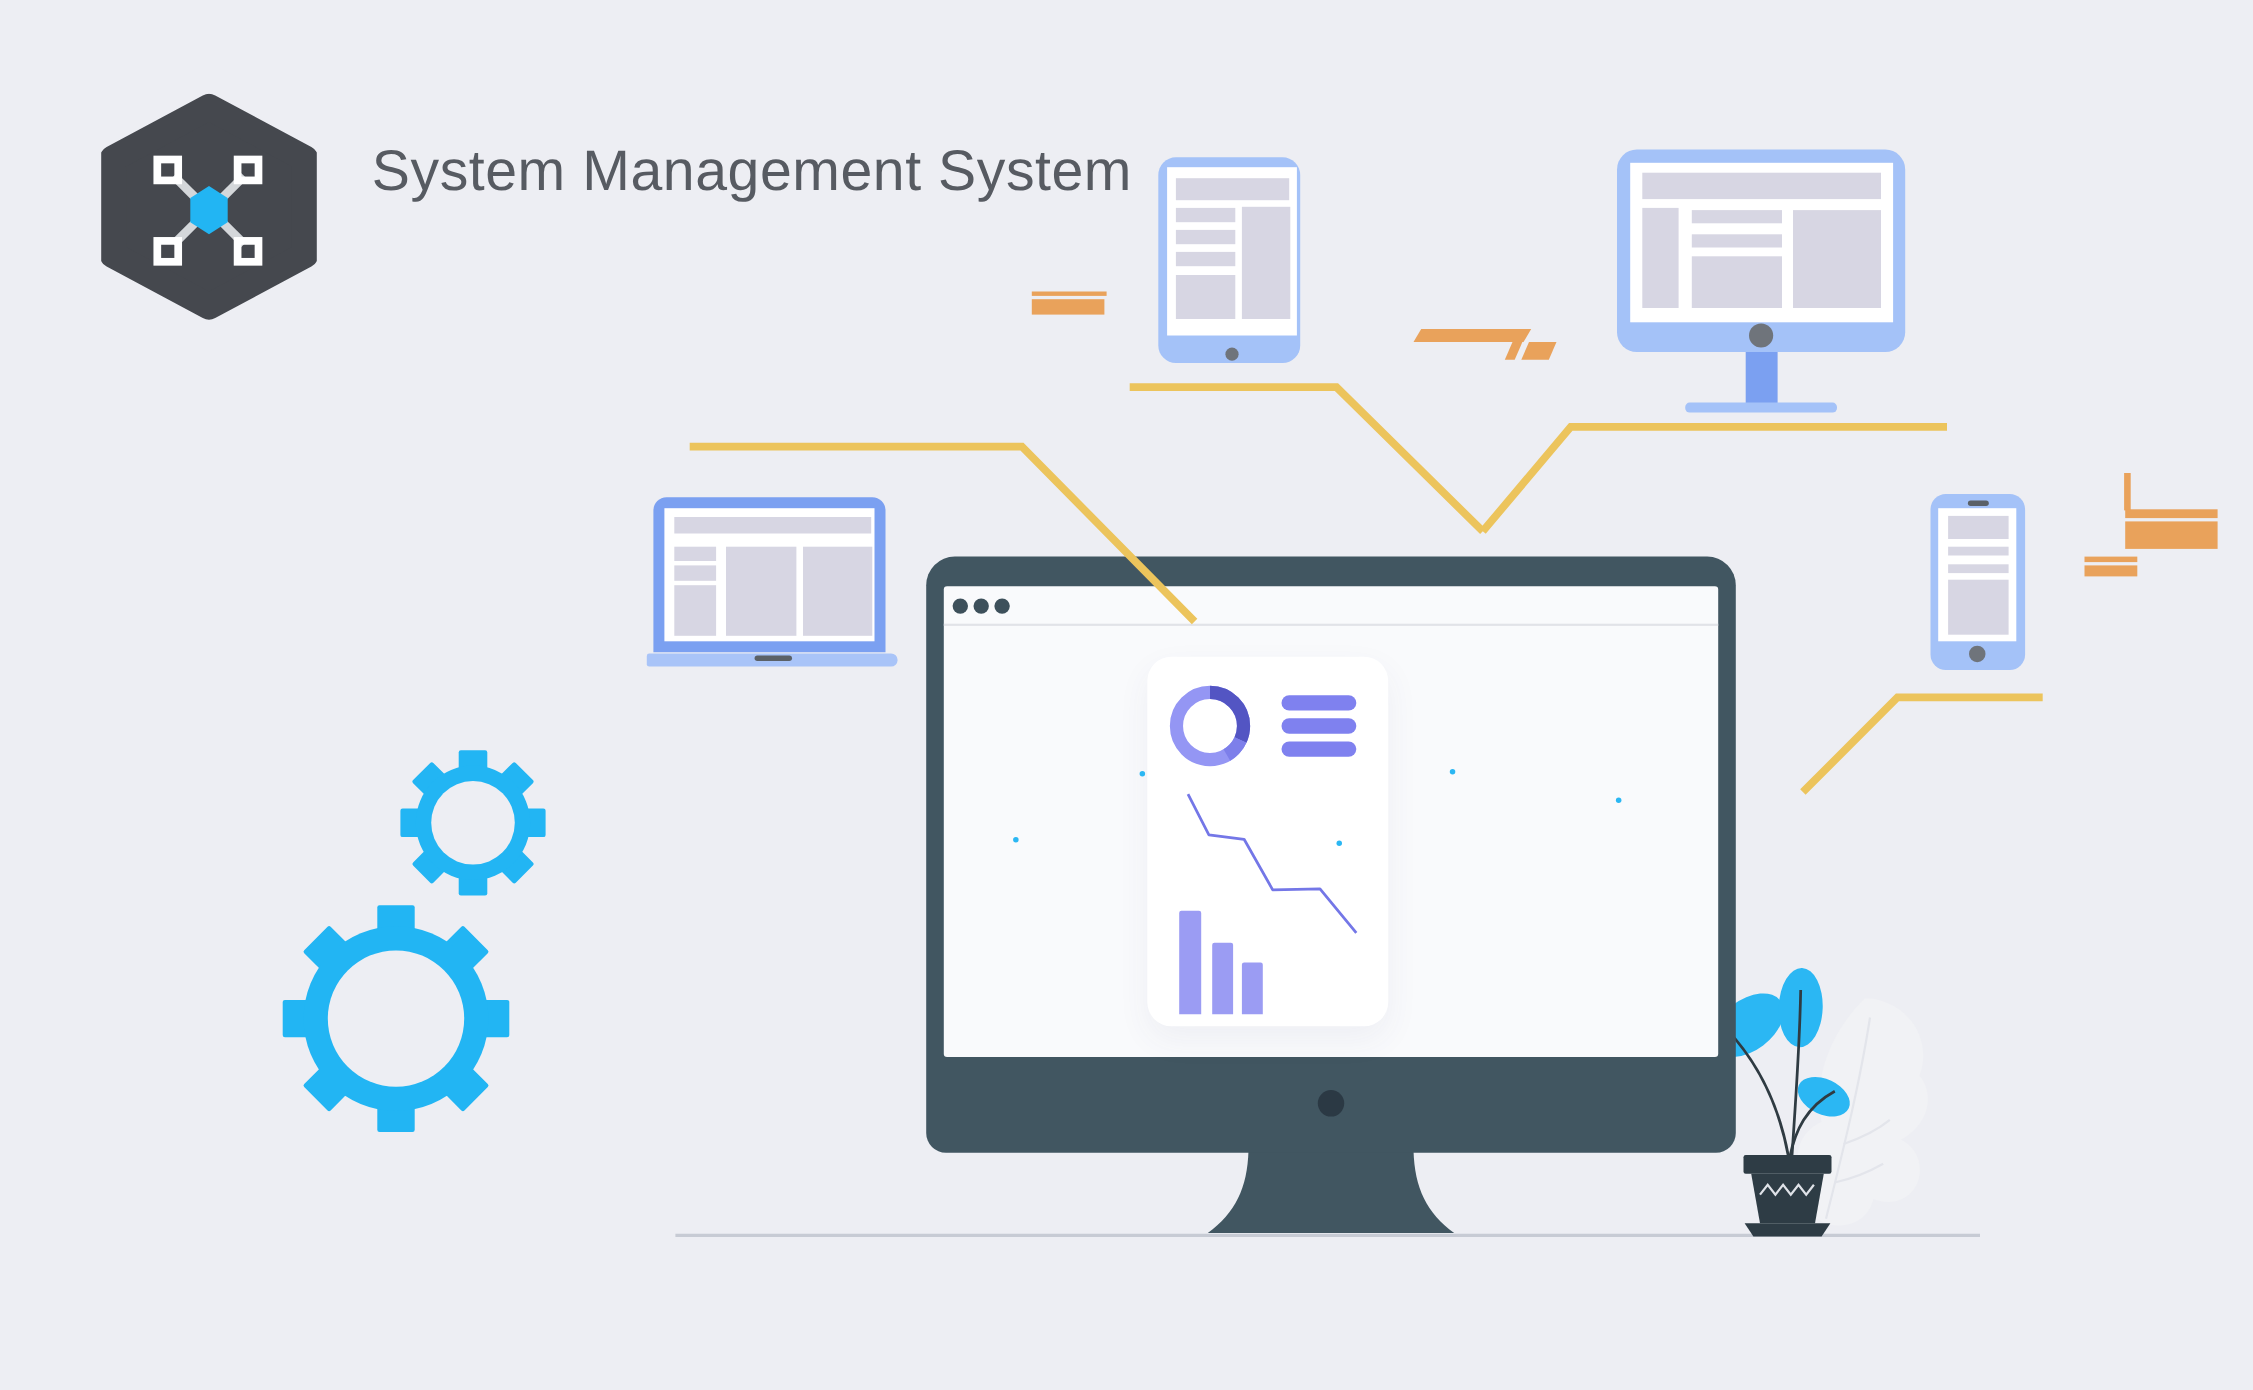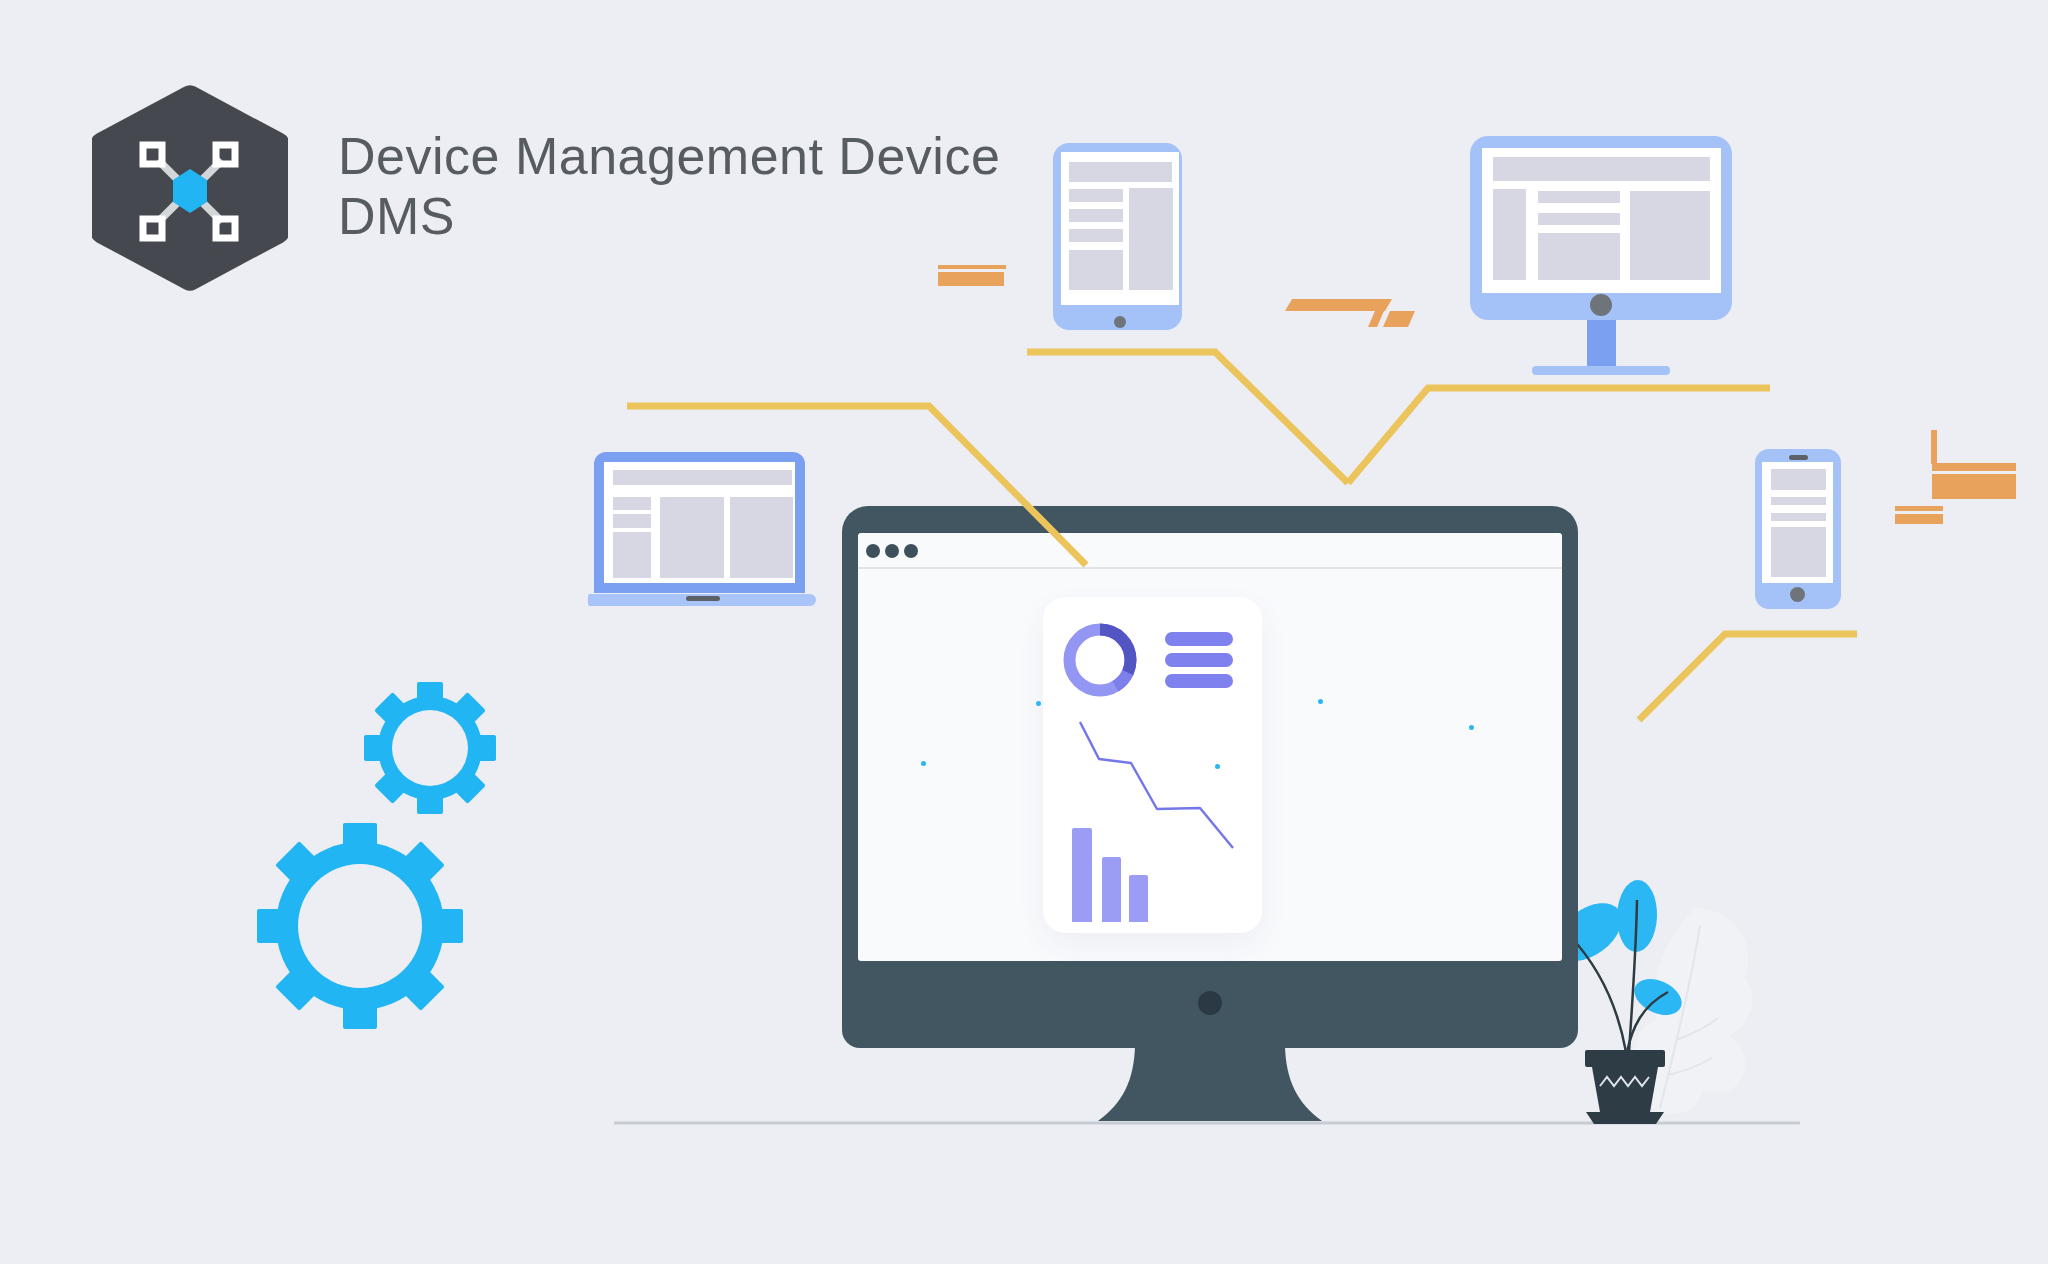--- a/index.html
+++ b/index.html
@@ -109,22 +109,21 @@
     <g fill="none" stroke="#ffffff" stroke-width="7">
       <rect x="51" y="60" width="19" height="19"></rect>
       <rect x="124" y="60" width="19" height="19"></rect>
       <rect x="51" y="134" width="19" height="19"></rect>
       <rect x="124" y="134" width="19" height="19"></rect>
     </g>
     <polygon points="98,84 115,95 115,117 98,128 81,117 81,95" fill="#22b5f3"></polygon>
   </svg>
 
   <div class="title-block">
-    <div>Device Management Device</div>
-    <div>DMS</div>
+    <div>System Management System</div>
   </div>
 
   <div>
     <div class="abs frame-med" style="left:594px;top:452px;width:211px;height:141px;border-radius:12px 12px 0 0;">
       <div class="white-screen" style="left:10px;top:10px;width:191px;height:121px;">
         <div class="sk" style="left:9px;top:8px;width:179px;height:15px;"></div>
         <div class="sk" style="left:9px;top:35px;width:38px;height:13px;"></div>
         <div class="sk" style="left:9px;top:52px;width:38px;height:14px;"></div>
         <div class="sk" style="left:9px;top:70px;width:38px;height:46px;"></div>
         <div class="sk" style="left:56px;top:35px;width:64px;height:81px;"></div>

